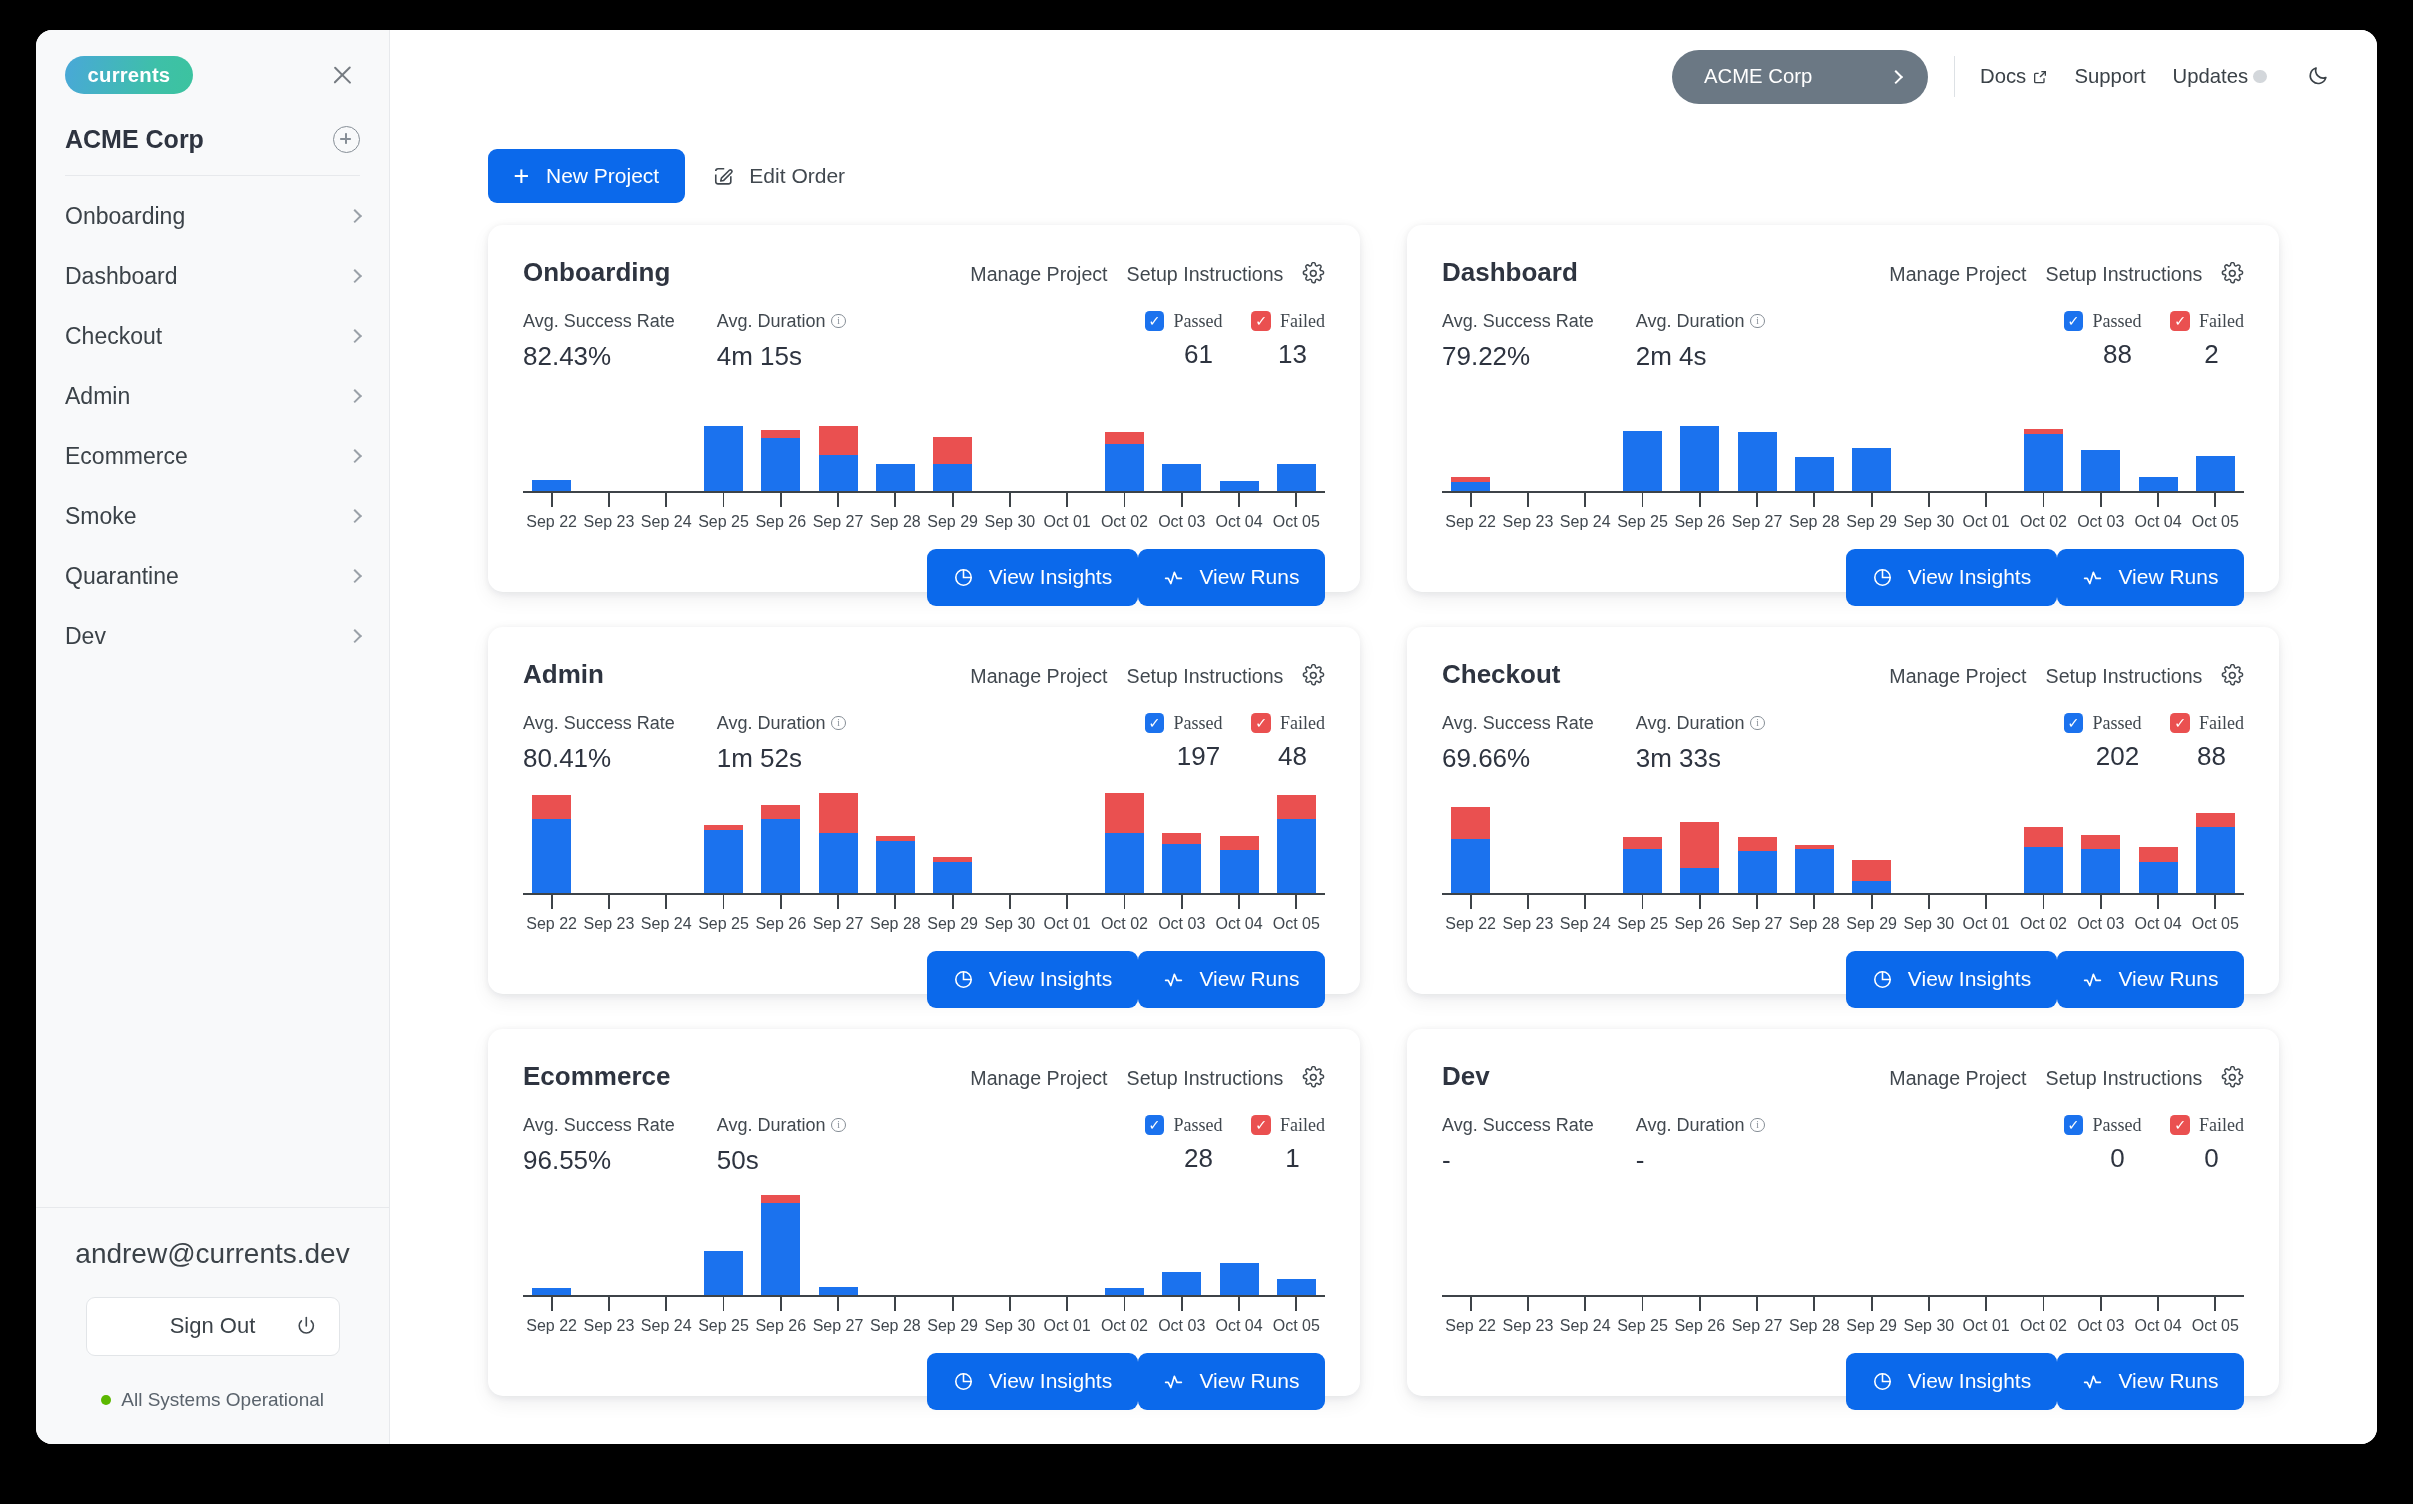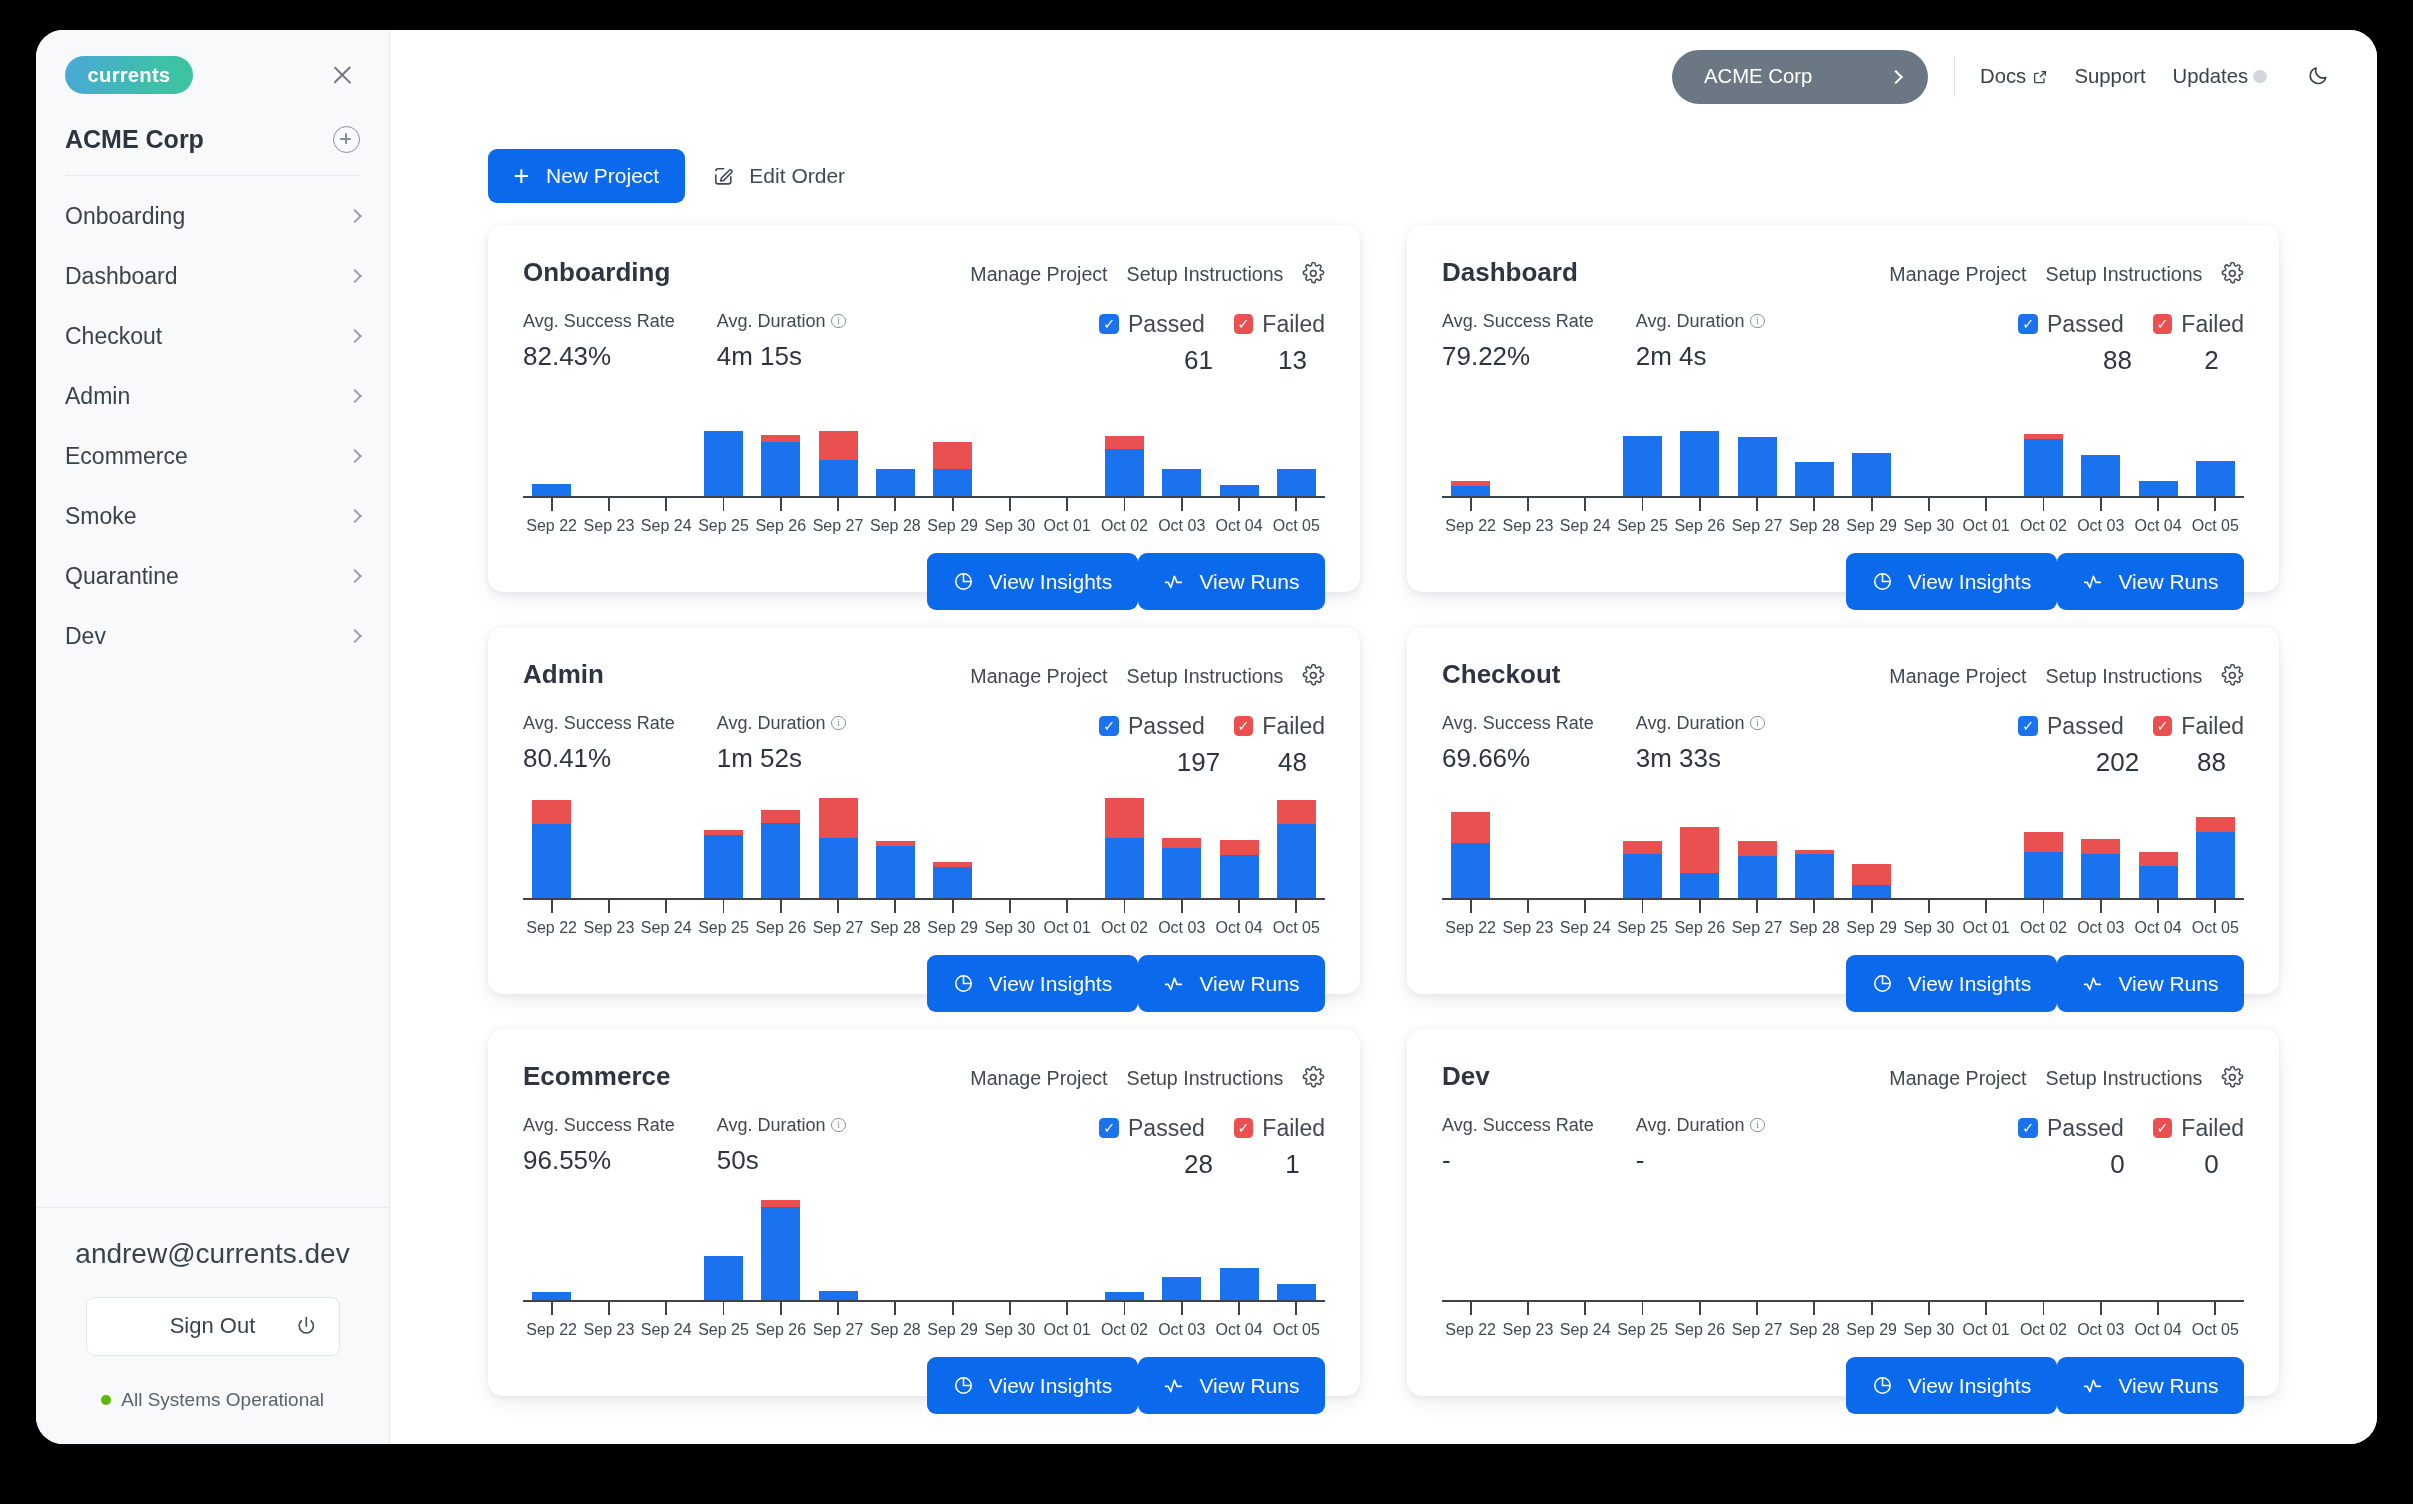--- a/index.html
+++ b/index.html
@@ -7,21 +7,21 @@
     width: 2413px; height: 1505px;
     background: #000;
     font-family: "Liberation Sans", sans-serif;
     overflow: hidden;
   }
   #app {
     position: absolute;
     left: 36px; top: 30px;
     width: 2341px; height: 1414px;
     background: #ffffff;
-    border-radius: 27px;
+    border-radius: 16px;
     overflow: hidden;
     display: flex;
   }
 
   
   #sidebar {
     width: 354px;
     flex: 0 0 354px;
     background: #f8f9fa;
     border-right: 0.8px solid #e7e9ec;
@@ -180,21 +180,21 @@
   .legend { margin-left:auto; text-align:right; }
   .legend-row { display:flex; gap: 29px; justify-content:flex-end; }
   .lg { display:flex; align-items:center; gap: 9px; }
   .cbox {
     width: 19.6px; height: 19.6px; border-radius: 4.5px;
     display:inline-flex; align-items:center; justify-content:center;
     color:#fff; font-size:14.3px; line-height:1;
   }
   .cbox.pass { background:#1b72ee; }
   .cbox.fail { background:#ea5050; }
-  .lg-lbl { font-size: 23px; color:#41484f; }
+  .lg-lbl { font-size: 18px; color:#41484f;font-family:Liberation Serif, serif; }
   .legend-vals { display:flex; gap: 29px; justify-content:flex-end; margin-top: 7.5px; }
   .legend-vals .v { font-size: 26px; color:#2e3440; min-width: 65px; text-align:center; }
 
   
   .chart-wrap { margin-top: 16.6px; flex: 1 1 auto; display:flex; flex-direction:column; }
   .plot {
     position: relative;
     height: 105px;
     border-bottom: 2.3px solid #3d4348;
     display:flex; align-items:flex-end;

